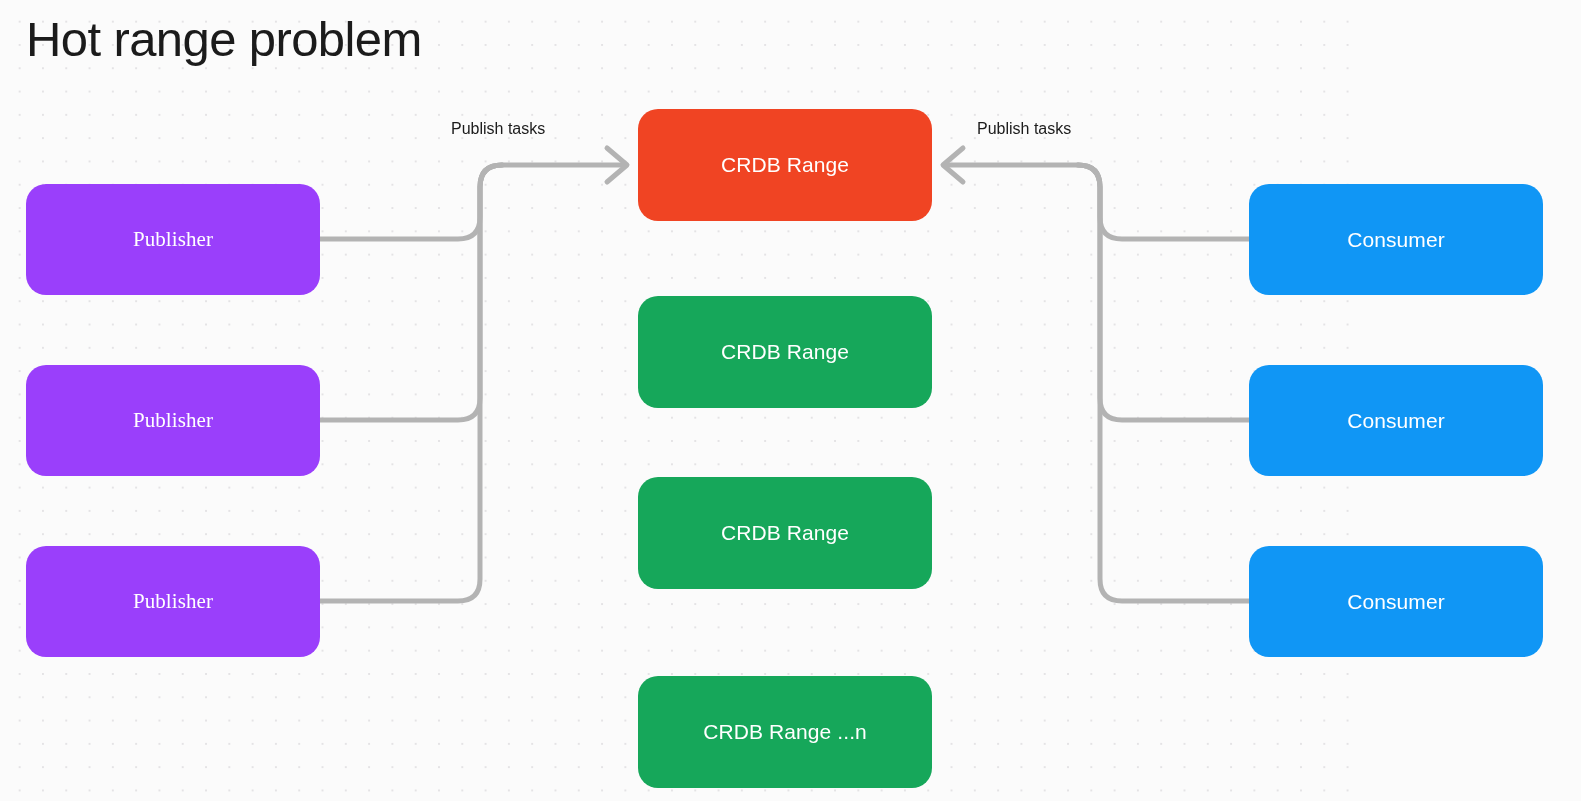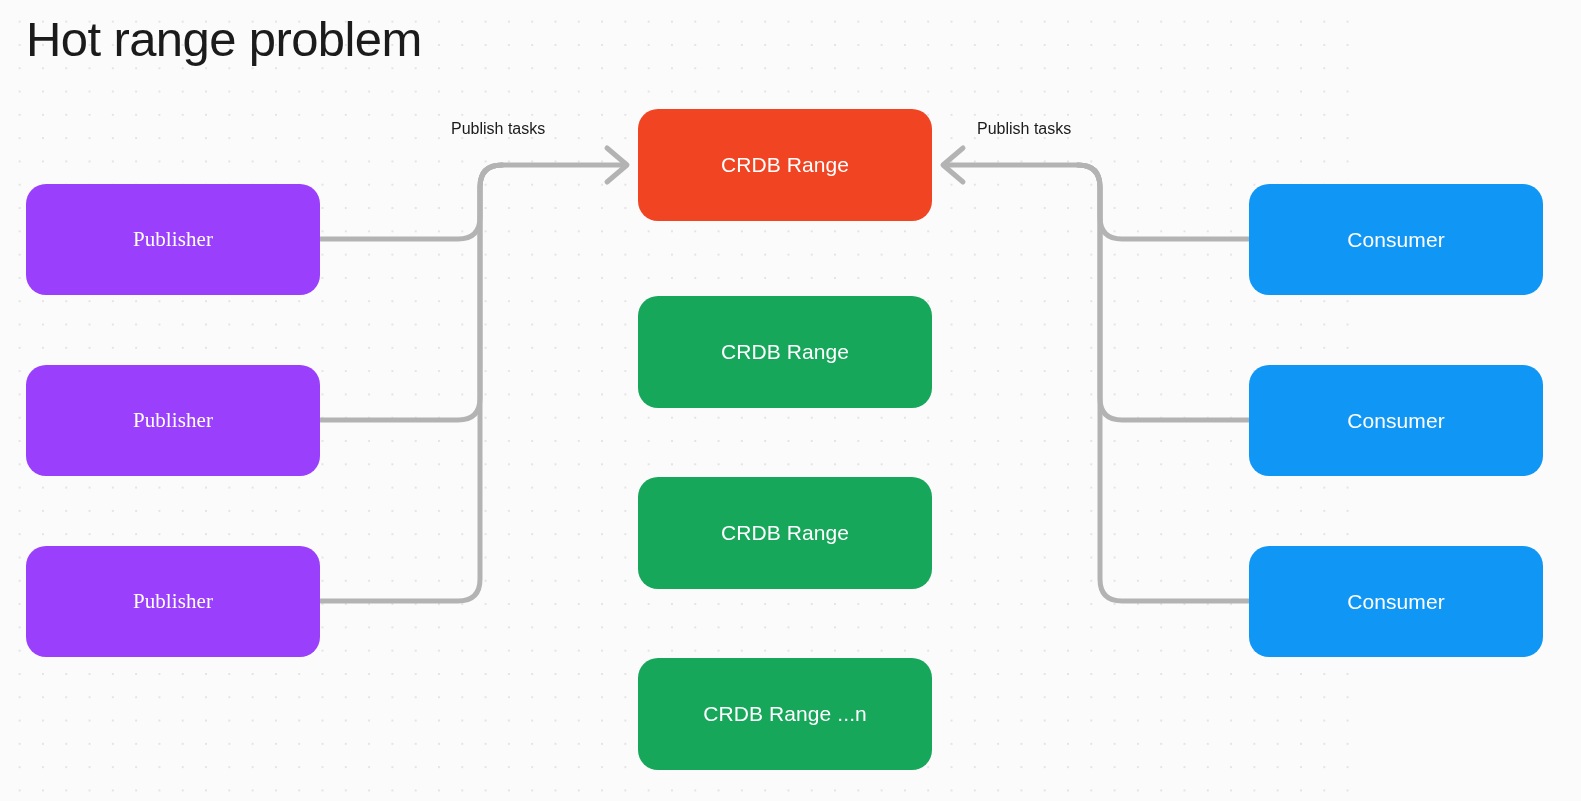--- a/index.html
+++ b/index.html
@@ -106,21 +106,21 @@
     width: 294px;
     height: 112px;
     background-color: #16a75a;
   }
   .node.range.hot {
     background-color: #f04423;
   }
   #node-range-0 { top: 109px; }
   #node-range-1 { top: 296px; }
   #node-range-2 { top: 477px; }
-  #node-range-3 { top: 658px; }
+  #node-range-3 { top: 676px; }
 
   
   #connectors {
     position: absolute;
     left: 0;
     top: 0;
     width: 1581px;
     height: 801px;
     pointer-events: none;
   }

